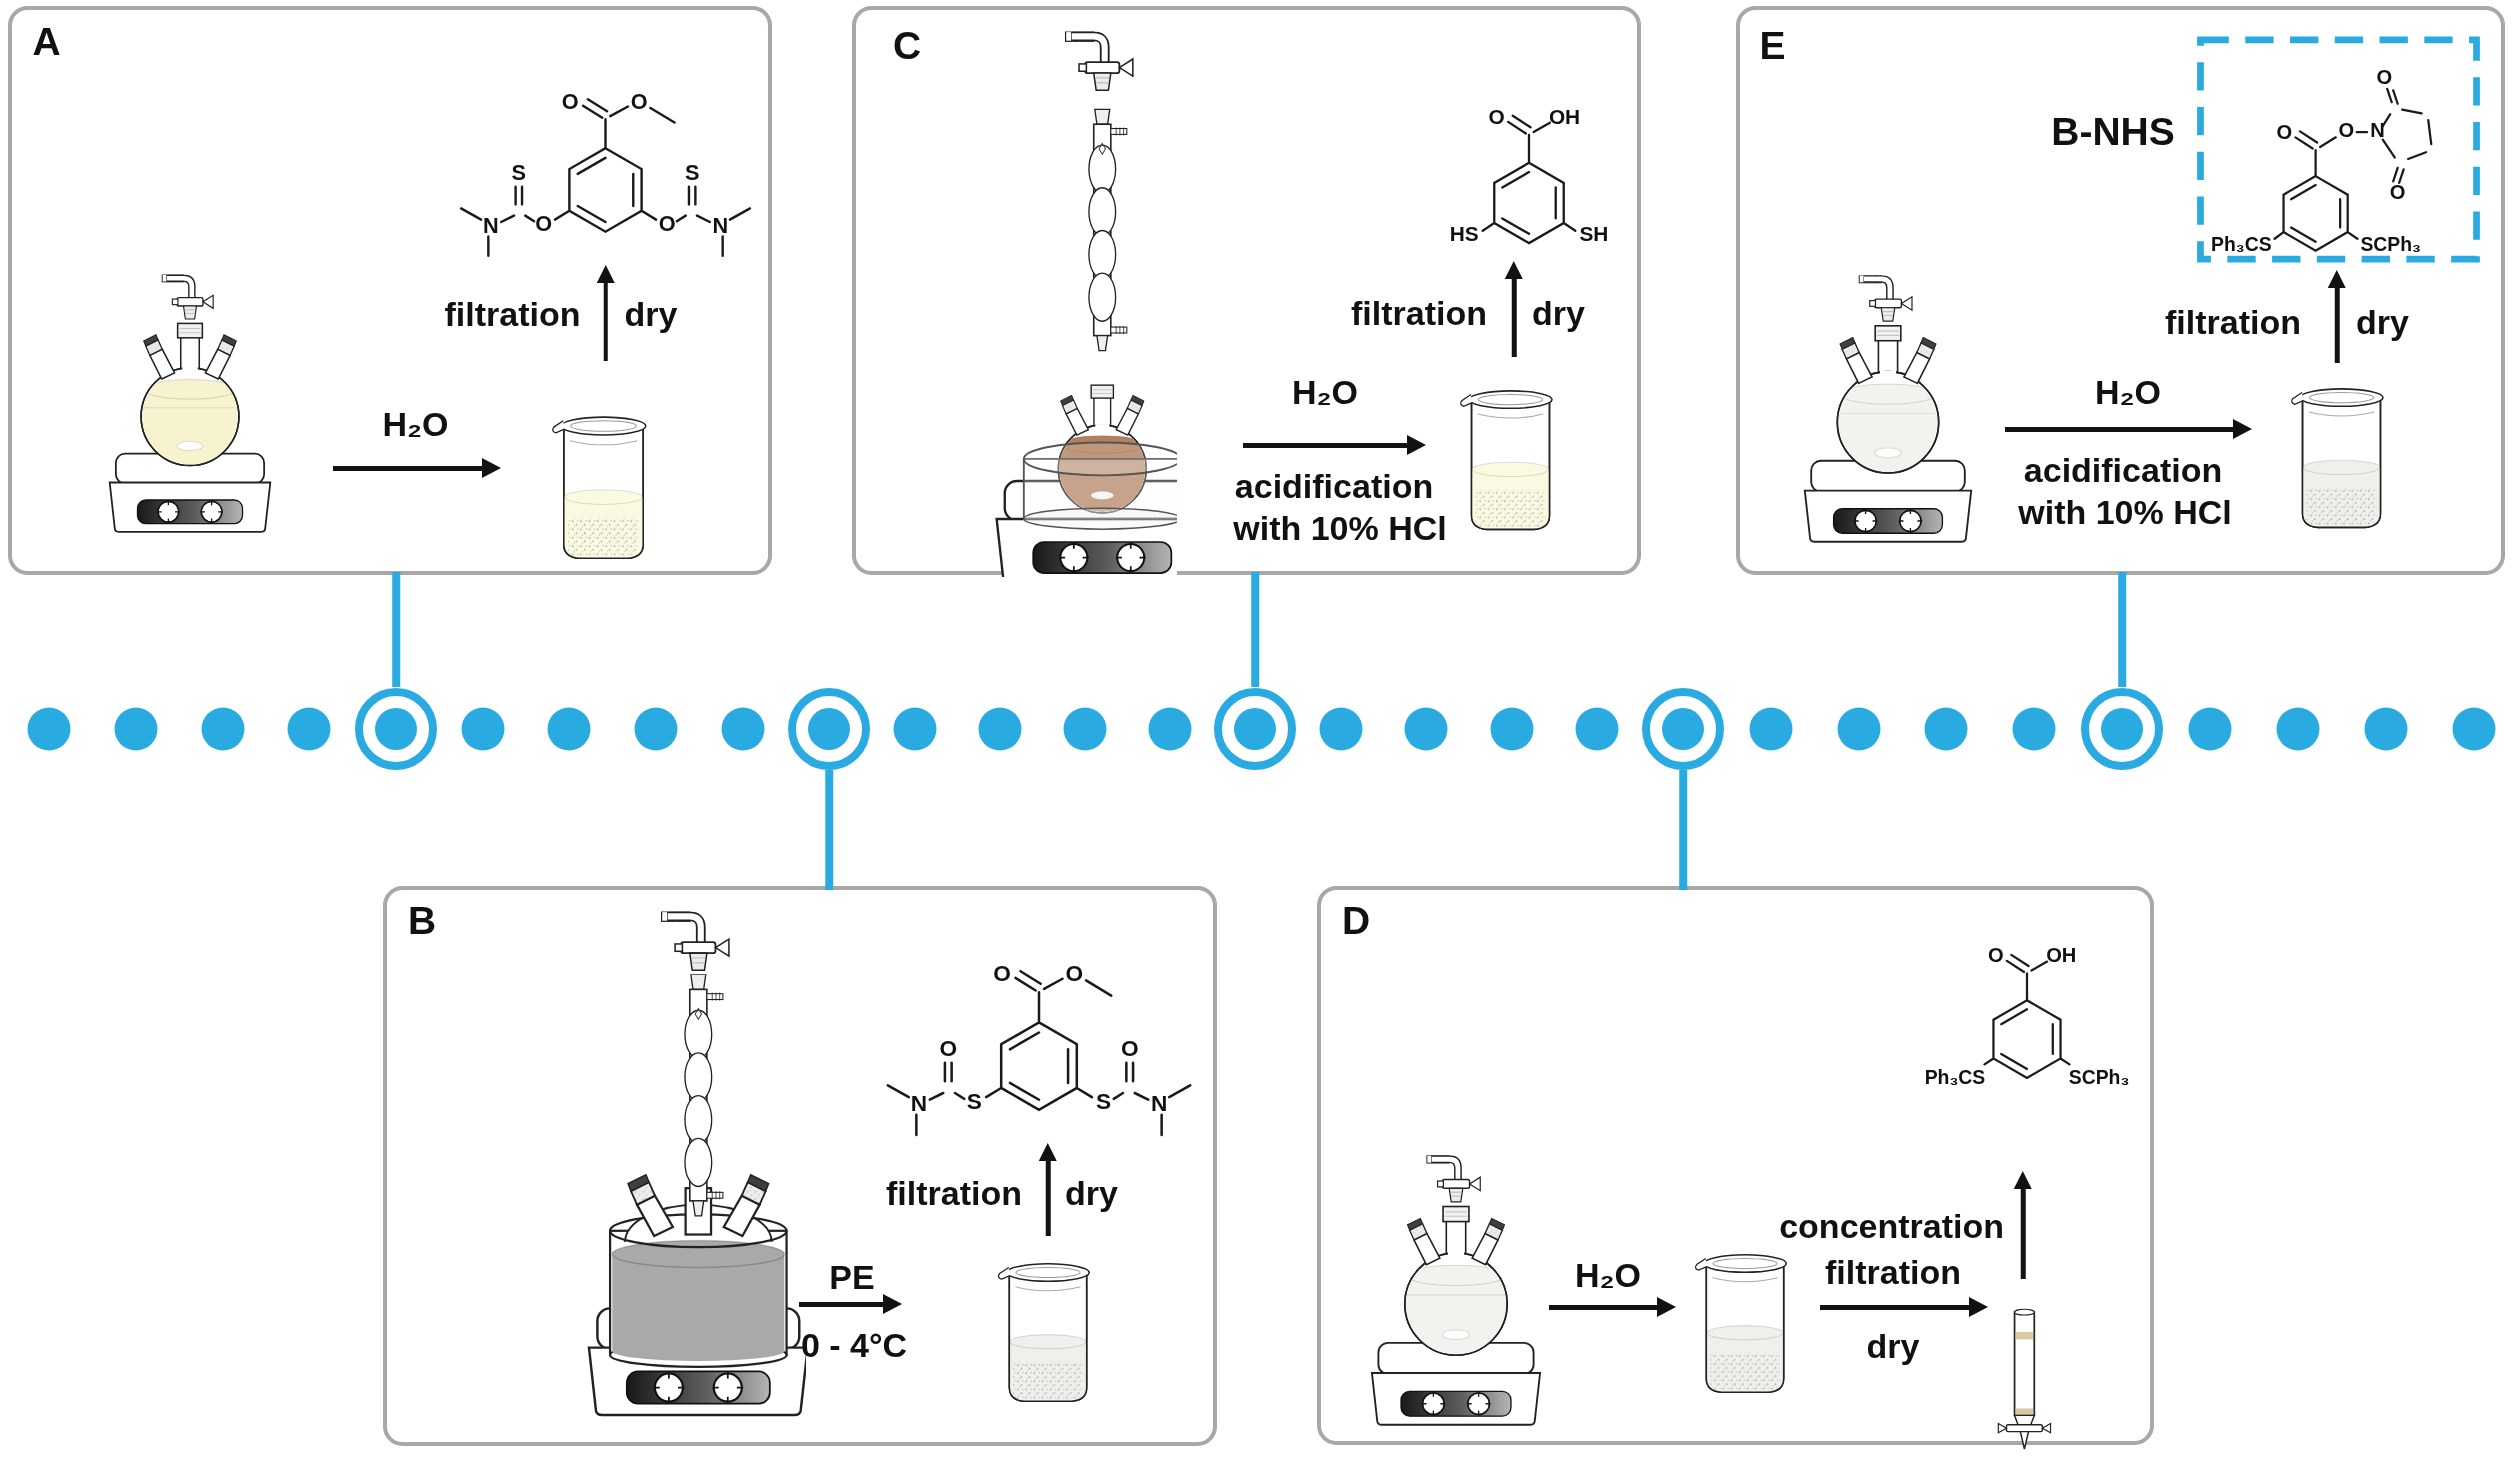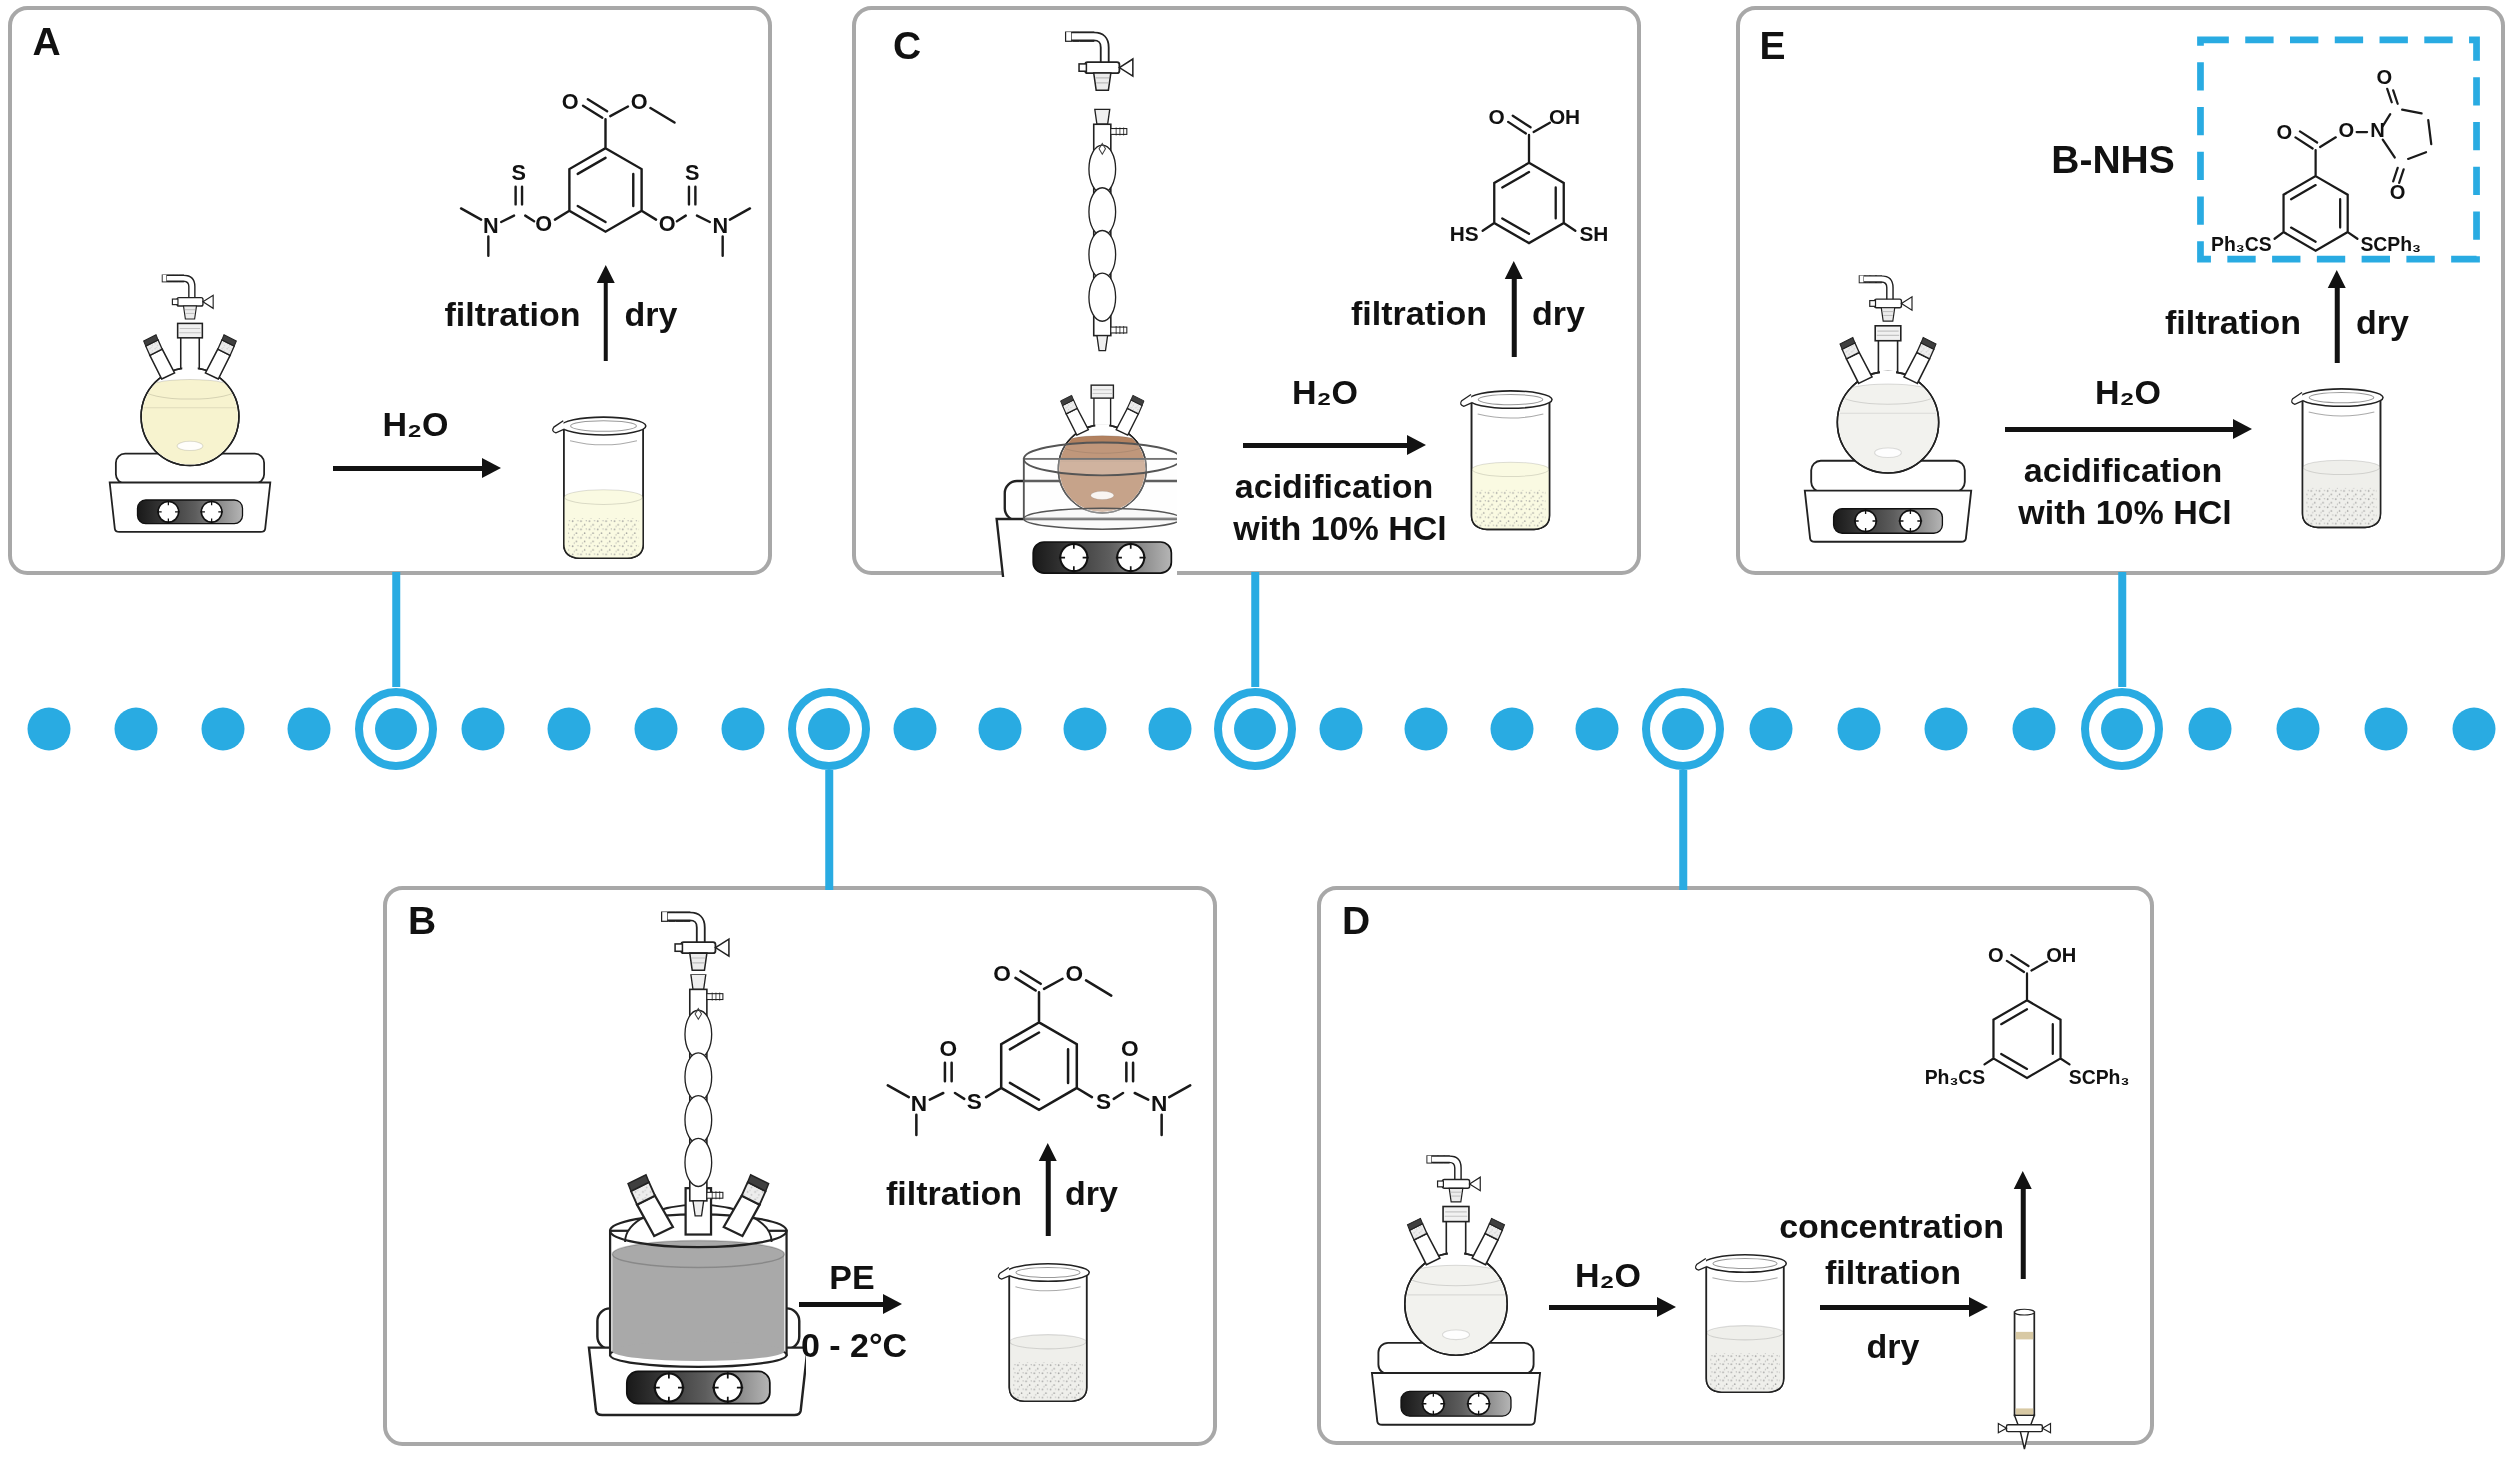--- a/index.html
+++ b/index.html
@@ -241,21 +241,21 @@
       <text class="atom" x="-42" y="-80">O</text>
       <text class="atom" x="46" y="-80">OH</text>
       <text class="atom" x="-84" y="72">HS</text>
       <text class="atom" x="84" y="72">SH</text>
     </g>
   </svg>
 </section>
 
 <section class="panel panel-e">
   <div class="plabel" style="left:19.4px;top:16.4px">E</div>
-  <div class="bnhs" style="left:373px;top:128px">B-NHS</div>
+  <div class="bnhs" style="left:373px;top:100px">B-NHS</div>
   <svg class="abs" style="left:456px;top:25px" width="285" height="229" viewBox="0 0 382 306">
     <rect x="6" y="6" width="370" height="294" fill="none" stroke="var(--timeline,#29abe2)" stroke-width="9" stroke-dasharray="38 22"></rect>
   </svg>
   <svg class="abs" style="left:460px;top:28px" width="276" height="224" viewBox="-185 -150 370 300">
     <path class="bond" d="M-30,35 L13,60 L13,110 L-30,135 L-73,110 L-73,60 Z
       M-62.9,66 L-30,47 M2.9,66 L2.9,104 M-30,123 L-62.9,104
       M-30,35 L-30,0 M-34,-2 L-57,-17 M-28,-10 L-51,-25 M-24,-4 L-3,-17
       M25,-24 L39,-24
       M60,-32 L70,-48 M86,-54 L112,-49 M121,-40 L125,-8 M118,3 L94,12 M76,10 L60,-14
       M72,-64 L66,-82 M80,-62 L74,-80 M80,24 L74,42 M88,26 L82,44
@@ -331,21 +331,21 @@
       <text class="atom" x="108" y="-1">O</text>
       <text class="atom" x="77" y="62">S</text>
       <text class="atom" x="143" y="64">N</text>
     </g>
   </svg>
   <div class="ralign" style="right:191px;top:284px">filtration</div>
   <div class="varrow" style="left:661px;top:271px;height:75px"></div>
   <div class="lalign" style="left:678px;top:284px">dry</div>
   <div class="rxlabel" style="left:465px;top:368px">PE</div>
   <div class="harrow" style="left:412px;top:412px;width:84px"></div>
-  <div class="rxlabel" style="left:467px;top:436px">0 - 2°C</div>
+  <div class="rxlabel" style="left:467px;top:436px">0 - 4°C</div>
   <svg class="abs" style="left:605px;top:359px" width="112" height="158" viewBox="0 0 220 310">
     <use href="#beaker" style="--liq:var(--liquid_beaker_gray)"></use>
   </svg>
 </section>
 
 <section class="panel panel-d">
   <div class="plabel" style="left:21px;top:10.5px">D</div>
   <svg class="abs" style="left:46px;top:247px" width="178" height="291" viewBox="0 0 330 540">
     <use href="#flask-hotplate" style="--liq:var(--liquid_white)"></use>
   </svg>

